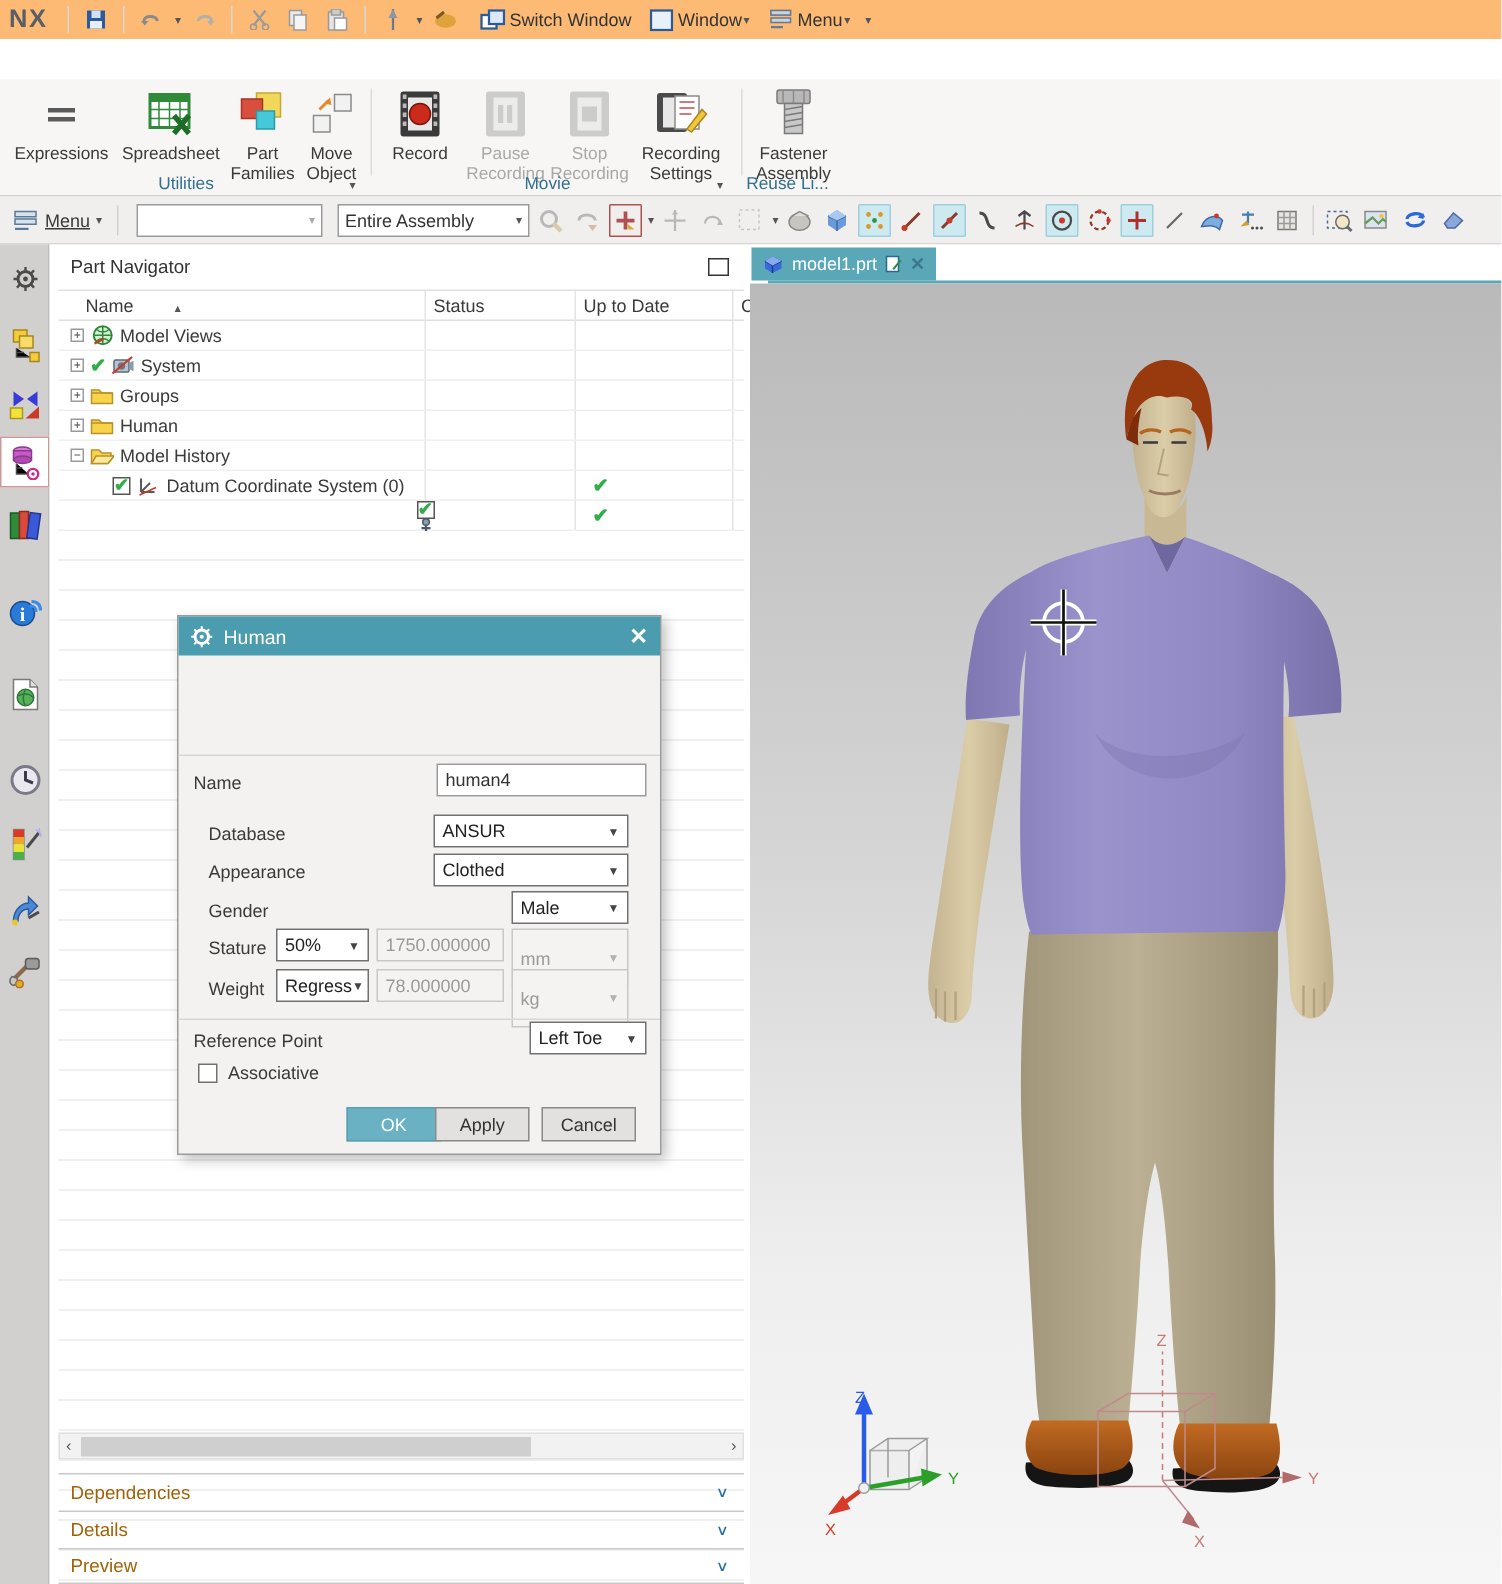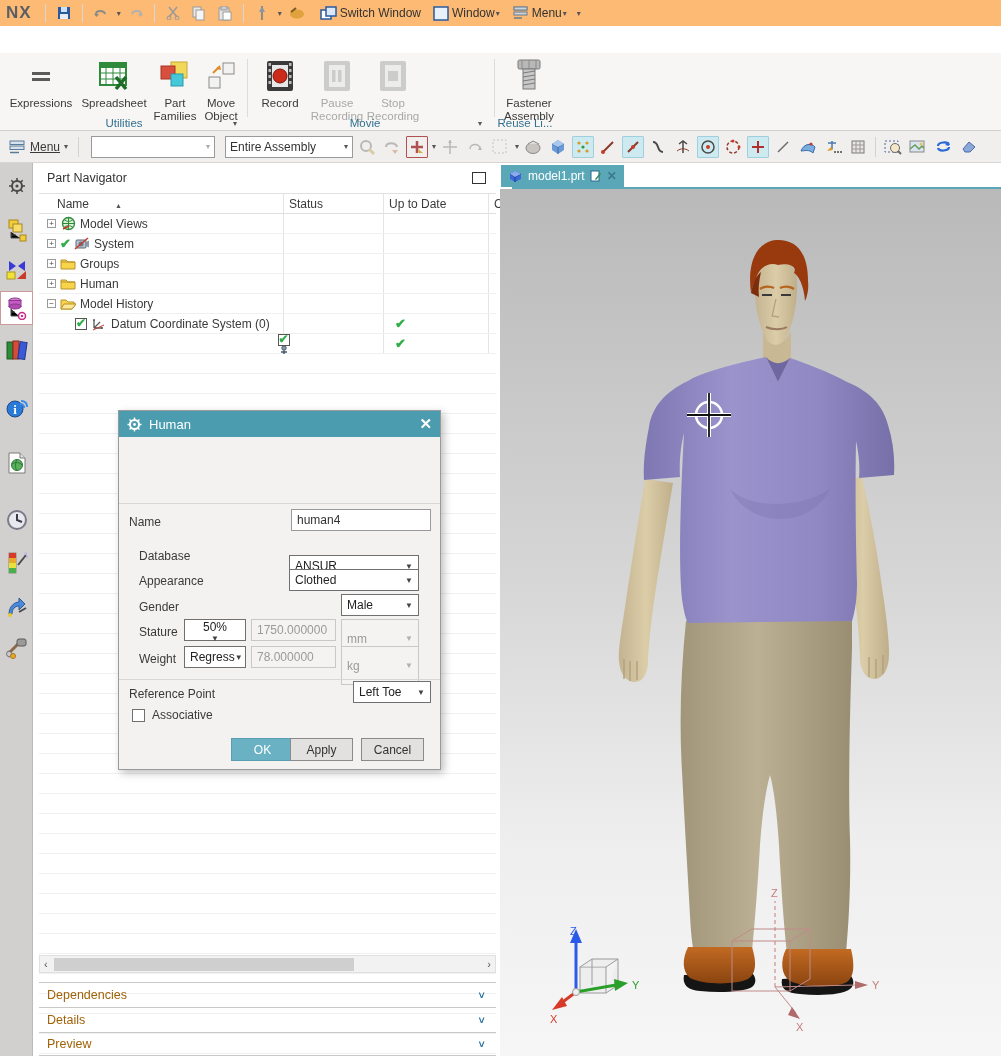--- a/index.html
+++ b/index.html
@@ -270,20 +270,32 @@
     </div>
     <div class="rb-btn disabled" style="left:366px; width:54px;">
       <div class="ric">
           <svg width="34" height="34" opacity="0.45">
             <rect x="4" y="2" width="26" height="30" rx="2" fill="#9a9a9a"></rect>
             <rect x="9" y="6" width="16" height="22" fill="#e0e0e0"></rect>
             <rect x="12" y="12" width="10" height="10" fill="#9a9a9a"></rect>
           </svg>
         </div>
       <span>Stop Recording</span>
+    </div>
+    <div class="rb-btn" style="left:422px; width:64px;">
+      <div class="ric">
+          <svg width="36" height="34">
+            <rect x="2" y="3" width="20" height="26" rx="2" fill="#4a4a4a"></rect>
+            <rect x="6" y="6" width="12" height="20" fill="#e8e8e8"></rect>
+            <rect x="14" y="5" width="16" height="22" fill="#fff" stroke="#8a8a8a"></rect>
+            <path d="M17,9 L27,9 M17,13 L27,13 M17,17 L25,17" stroke="#c05050"></path>
+            <path d="M22,27 L32,14 L35,17 L25,29 Z" fill="#f2c83a" stroke="#a8871d"></path>
+          </svg>
+        </div>
+      <span>Recording Settings</span>
     </div>
     <div class="rb-sep" style="left:494px;"></div>
     <div class="rb-btn" style="left:498px; width:62px;">
       <div class="ric">
           <svg width="30" height="36">
             <rect x="4" y="2" width="22" height="9" rx="1.5" fill="#b8b8b8" stroke="#7a7a7a"></rect>
             <path d="M8,2 L8,11 M15,2 L15,11 M22,2 L22,11" stroke="#8a8a8a"></path>
             <rect x="9" y="11" width="12" height="20" fill="#c8c8c8" stroke="#7a7a7a"></rect>
             <path d="M9,15 L21,13 M9,19 L21,17 M9,23 L21,21 M9,27 L21,25" stroke="#7a7a7a"></path>
           </svg>
@@ -798,39 +810,39 @@
 
 
     <span class="dlg-label" style="left:10px; top:104px;">Name</span>
     <span class="dlg-input" style="left:172px; top:98px; width:140px;">
         <span>human4</span>
       </span>
 
     <div class="dlg-sep" style="top:92px; left:0; right:0;"></div>
 
     <span class="dlg-label" style="left:20px; top:138px;">Database</span>
-    <span class="dlg-combo" style="left:170px; top:144px; width:130px;">
+    <span class="dlg-combo" style="left:170px; top:132px; width:130px;">
         <span>ANSUR</span>
         <span class="cv">▼</span>
       </span>
 
     <span class="dlg-label" style="left:20px; top:163px;">Appearance</span>
     <span class="dlg-combo" style="left:170px; top:158px; width:130px;">
         <span>Clothed</span>
         <span class="cv">▼</span>
       </span>
 
     <span class="dlg-label" style="left:20px; top:189px;">Gender</span>
     <span class="dlg-combo" style="left:222px; top:183px; width:78px;">
         <span>Male</span>
         <span class="cv">▼</span>
       </span>
 
     <span class="dlg-label" style="left:20px; top:214px;">Stature</span>
-    <span class="dlg-combo" style="left:65px; top:208px; width:62px;flex-direction:column;">
+    <span class="dlg-combo" style="left:65px; top:208px; width:62px;">
         <span>50%</span>
         <span class="cv">▼</span>
       </span>
     <span class="input-dis" style="left:132px; top:208px; width:85px;">
         <span>1750.000000</span>
       </span>
     <span class="combo-dis" style="left:222px; top:208px; width:78px;">
         <span>mm</span>
         <span class="cv" style="color:#b0b0b0;">▼</span>
       </span>

